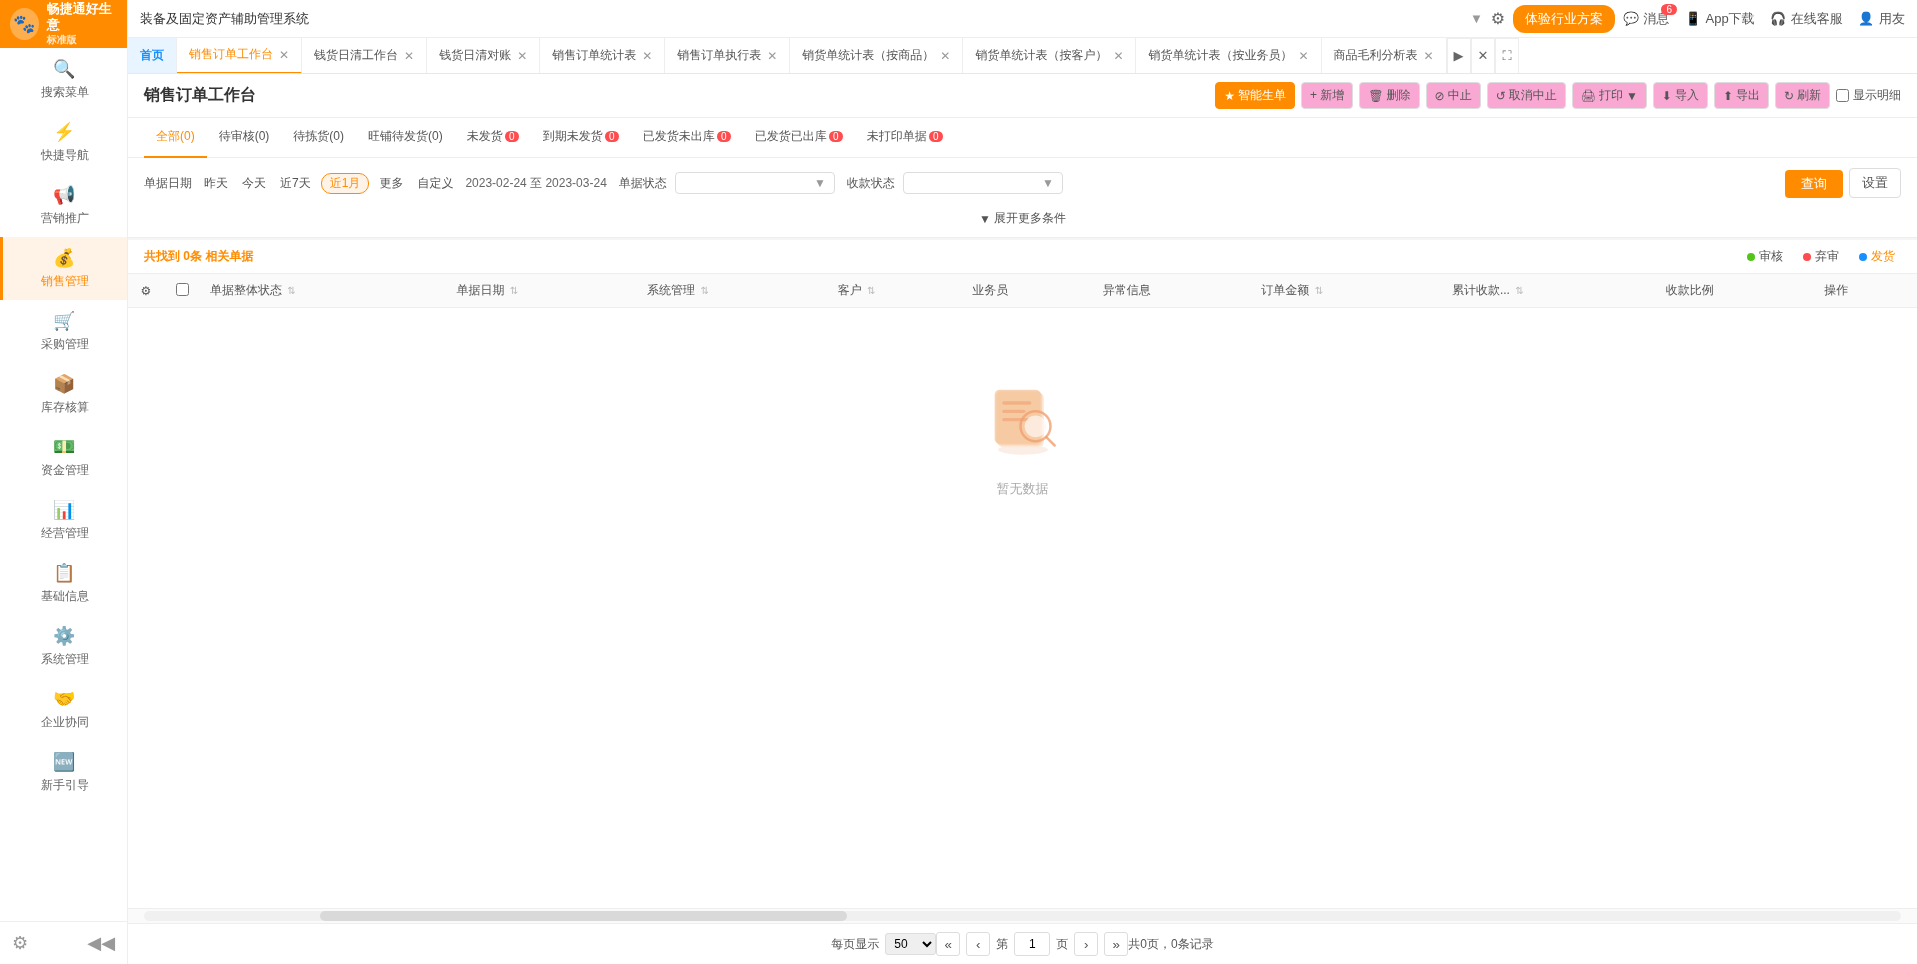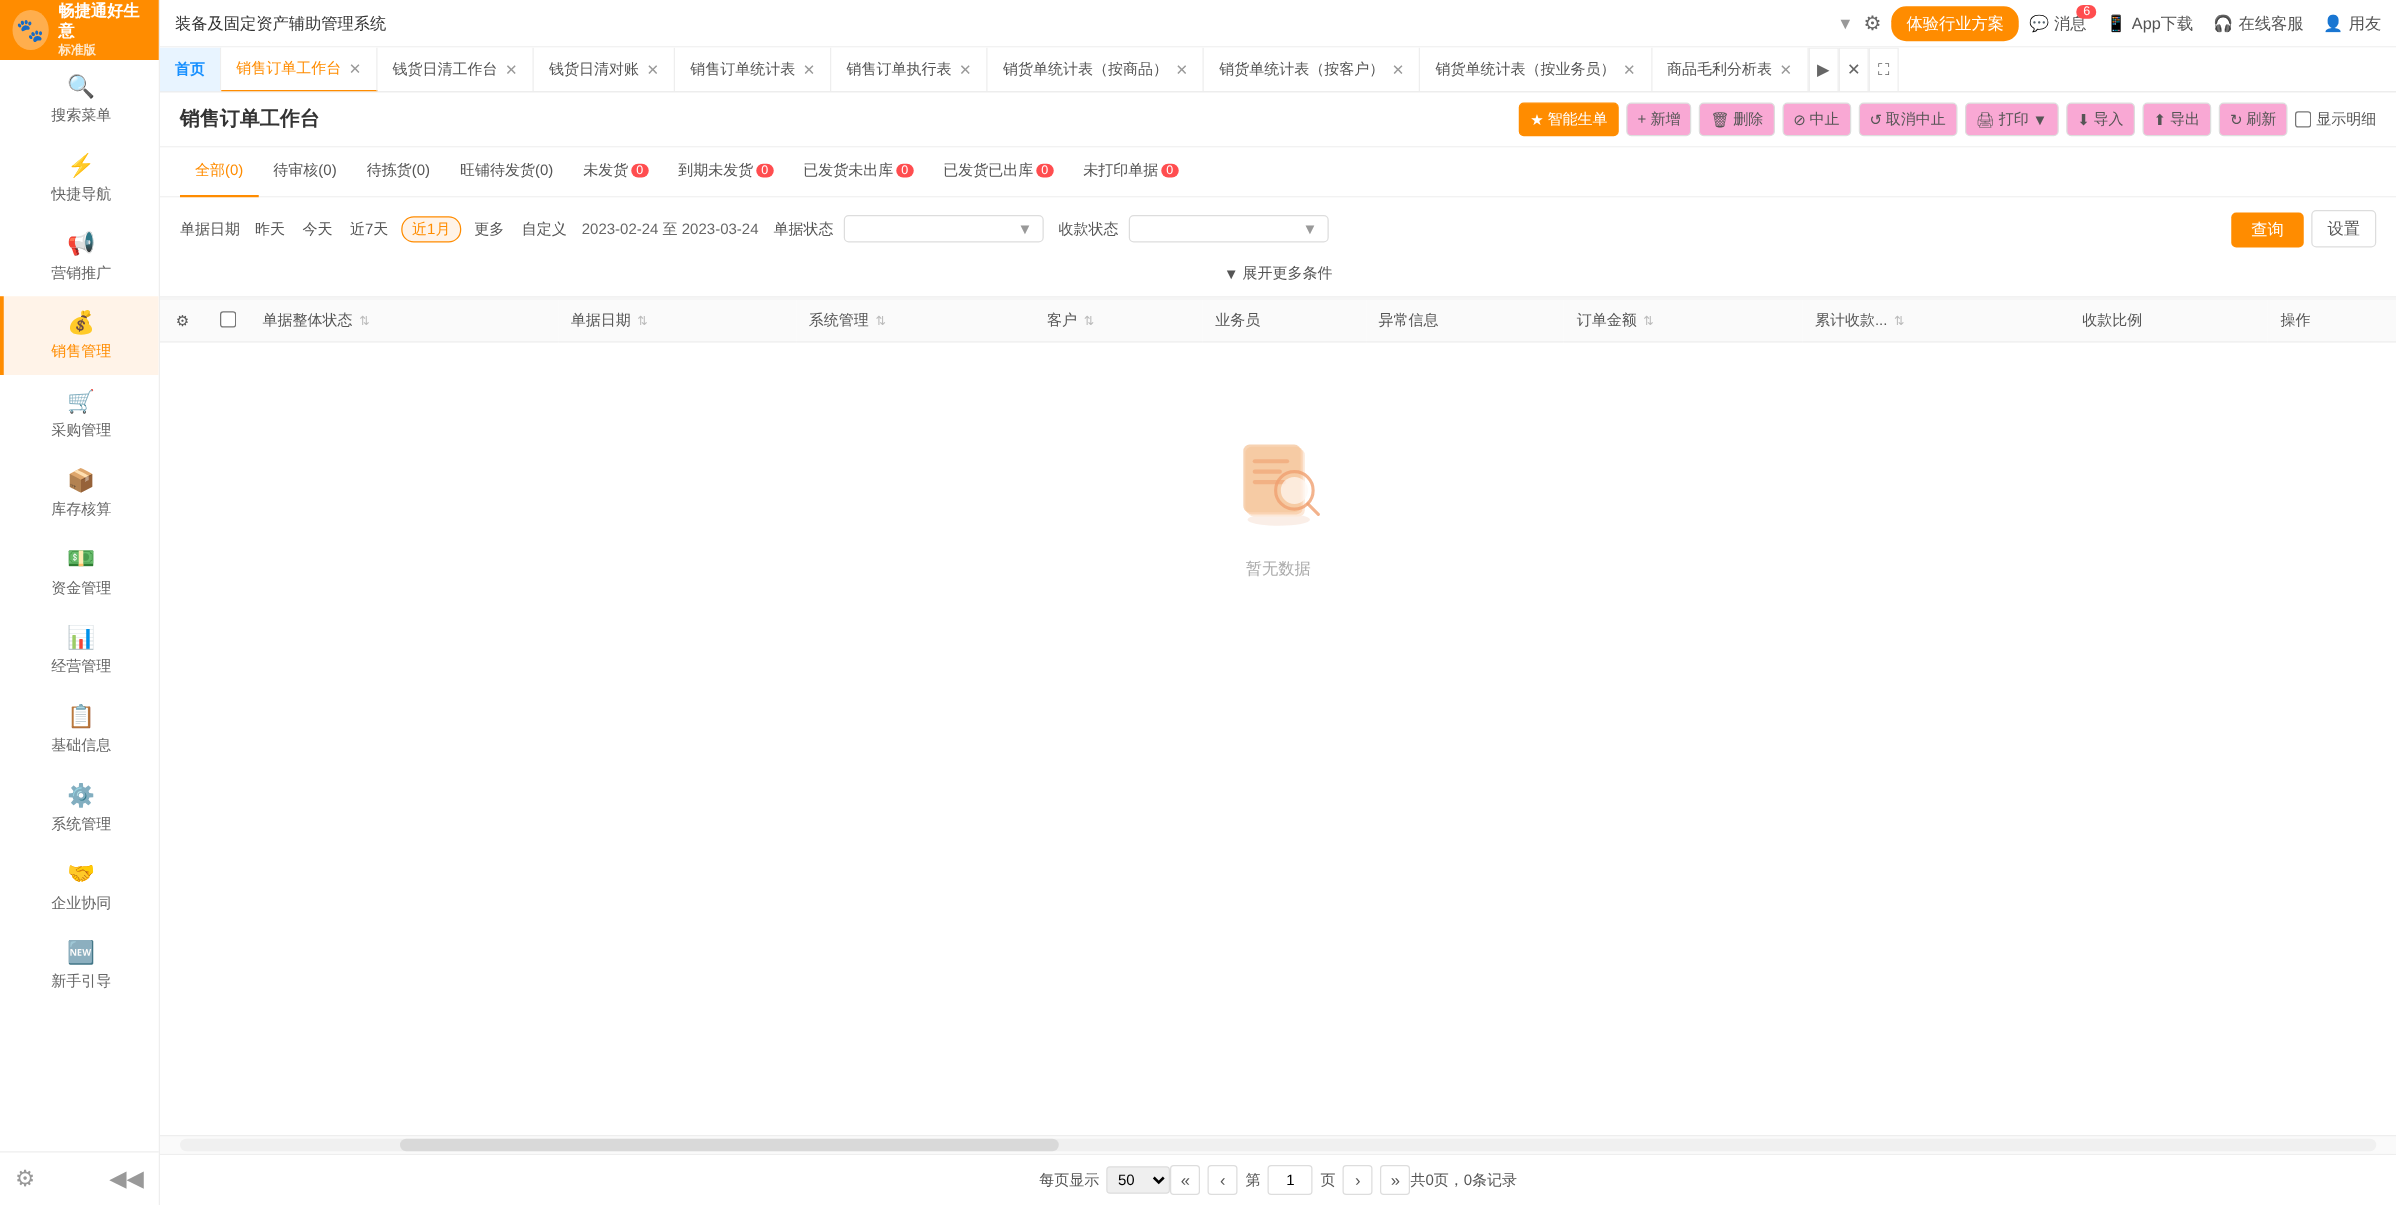--- a/index.html
+++ b/index.html
@@ -732,20 +732,41 @@
       <div style="width:100%;display:flex;justify-content:center;">
         <div class="expand-btn">
           <span>▼</span>
           <span>展开更多条件</span>
         </div>
       </div>
     </div>
 
     <div id="table-area">
 
+      <div id="table-toolbar">
+        <div class="result-count">
+          <span>共找到 </span>
+          <span style="color:#ff8c00;font-weight:bold;">0条</span>
+          <span> 相关单据</span>
+        </div>
+        <div class="action-btns">
+          <div class="action-btn">
+            <span class="dot"></span>
+            <span>审核</span>
+          </div>
+          <div class="action-btn">
+            <span class="dot red"></span>
+            <span>弃审</span>
+          </div>
+          <div class="action-btn orange">
+            <span class="dot blue"></span>
+            <span>发货</span>
+          </div>
+        </div>
+      </div>
 
       <div id="data-table">
         <table>
           <thead>
             <tr>
               <th class="th-setting">⚙</th>
               <th class="th-checkbox">
                 <input type="checkbox" style="">
               </th>
               <th>

